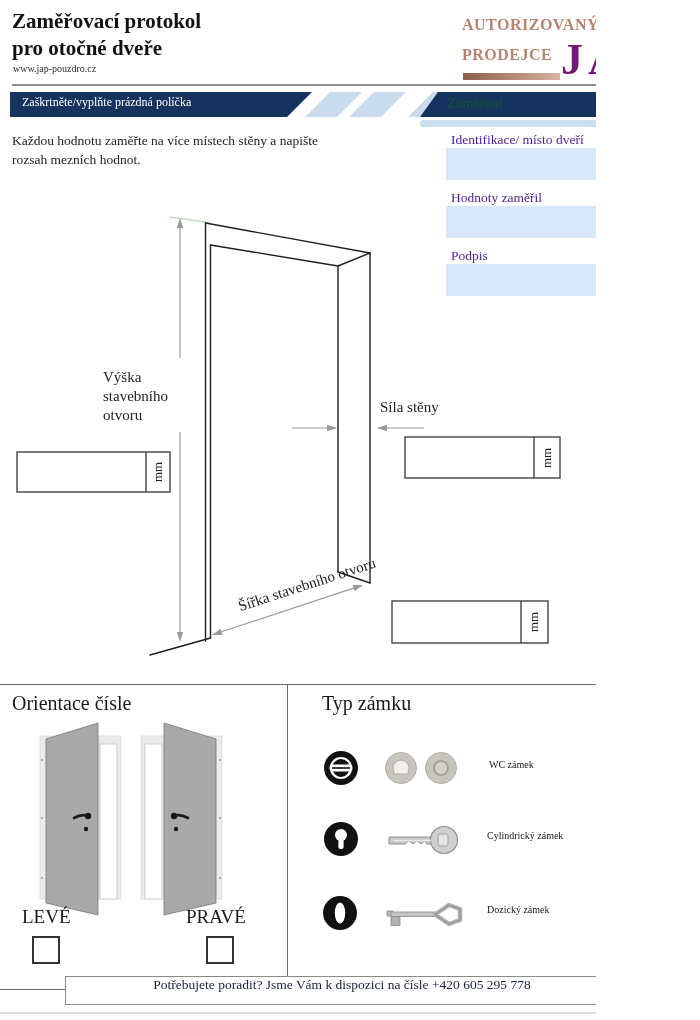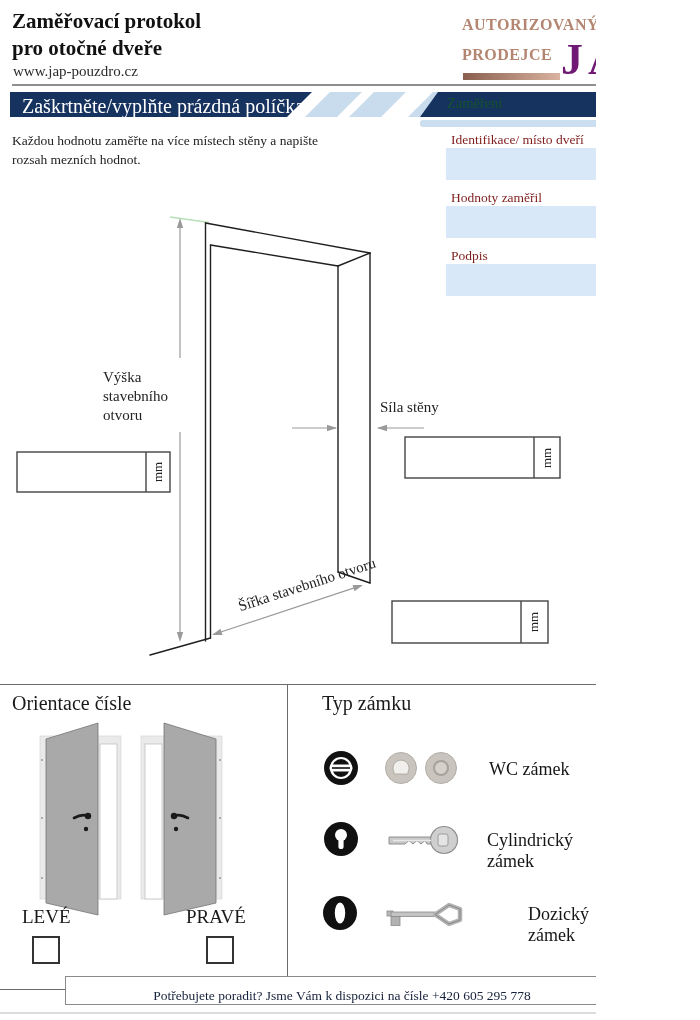--- a/index.html
+++ b/index.html
@@ -2,60 +2,60 @@
 <html><head>
 <meta charset="utf-8">
 <style>
   html,body{margin:0;padding:0;background:#fff;}
   .page{position:relative;width:596px;height:1020px;background:#fff;overflow:hidden;
         font-family:Liberation Serif, serif;color:#1c1c1c;}
   .abs{position:absolute;}
 
   
   .title{left:12px;top:8px;font-size:21px;font-weight:bold;line-height:27px;color:#111;}
-  .website{left:13px;top:63px;font-size:15px;color:#2b2b2b;}
+  .website{left:13px;top:63px;font-size:10px;color:#2b2b2b;}
   .header-rule{left:12px;top:84px;width:681px;height:2px;background:#8f8f8f;}
   .badge-line{left:462px;font-size:16px;font-weight:bold;color:#b48671;letter-spacing:.5px;}
   .badge-bar{left:463px;top:73px;width:97px;height:7px;
              background:linear-gradient(90deg,#8a5f4d,#d9b39f);}
   .brand{left:561px;top:34px;font-size:44px;font-weight:800;letter-spacing:5px;color:#701a75;}
   .brand-accent{left:621px;top:64px;width:15px;height:5px;background:#c08e77;
                 transform:rotate(-42deg);}
 
   
   .banner-svg{left:0;top:92px;}
-  .banner-left-label{left:22px;top:95px;font-size:20px;color:#fff;}
+  .banner-left-label{left:22px;top:95px;font-size:12px;color:#fff;}
   .banner-right-label{left:447px;top:95px;font-size:14.5px;color:#14532d;}
   .banner-understrip{left:420px;top:120px;width:273px;height:7px;background:#ccdff1;border-radius:3px;}
 
   
   .instructions{left:12px;top:131px;width:310px;font-size:13.5px;line-height:19px;color:#222;}
-  .field-label{left:451px;font-size:13.5px;color:#7f1d1d;}
+  .field-label{left:451px;font-size:13.5px;color:#4c1d95;}
   .field-input{left:446px;width:198px;height:32px;background:#d9e8f8;}
 
   
   .diagram-label{font-size:15px;color:#222;line-height:19px;}
   .height-label{left:103px;top:368px;width:100px;}
   .wall-label{left:380px;top:398px;width:120px;}
   .width-label{left:236px;top:598px;width:160px;transform:rotate(-18deg);transform-origin:0 0;}
   .mm-cell{display:flex;align-items:center;justify-content:center;font-size:13px;color:#222;}
   .mm-cell span{transform:rotate(-90deg);display:block;}
 
   
   .divider-h{left:0;top:684px;width:668px;height:1px;background:#6b6b6b;}
   .divider-v{left:287px;top:684px;width:1px;height:305px;background:#6b6b6b;}
   .section-heading{font-size:20px;color:#1a1a1a;}
   .door-caption{font-size:19px;color:#1a1a1a;}
   .checkbox{background:#fff;border:2px solid #333;}
-  .lock-label{font-size:18px;color:#161616;}
+  .lock-label{font-size:10px;color:#161616;}
 
   
   .footer-line{left:0;top:989px;width:700px;height:1px;background:#6b6b6b;}
   .footer-box{left:65px;top:976px;width:552px;height:27px;background:#fff;border:1px solid #8a8a8a;
-              display:flex;align-items:flex-end;justify-content:center;font-size:13.5px;color:#16213a;}
+              display:flex;align-items:flex-start;justify-content:center;font-size:13.5px;color:#16213a;}
   .page-bottom-edge{left:0;top:1012px;width:700px;height:2px;background:#dcdcdc;}
 </style>
 </head>
 <body>
 
 <div class="page">
 
   <div class="abs title">
     <div>Zaměřovací protokol</div>
     <div>pro otočné dveře</div>
@@ -220,21 +220,21 @@
     <circle cx="17" cy="17" r="17" fill="#111"></circle>
     <ellipse cx="17" cy="17" rx="5.2" ry="10.5" fill="#fff"></ellipse>
   </svg>
   <svg class="abs" style="left:379px;top:899px;" width="88" height="34" viewBox="0 0 88 34">
     <rect x="8" y="12" width="6" height="5" fill="#b9b9b9" stroke="#8a8a8a" stroke-width="0.8"></rect>
     <rect x="12" y="13" width="44" height="4.5" fill="#c4c4c4" stroke="#8a8a8a" stroke-width="0.8"></rect>
     <rect x="12" y="17.5" width="9" height="9" fill="#b2b2b2" stroke="#8a8a8a" stroke-width="0.8"></rect>
     <polygon points="56,15.5 70,6 81,10 81,21 70,25" fill="none" stroke="#b3b3b3" stroke-width="4.5" stroke-linejoin="round"></polygon>
     <polygon points="56,15.5 70,6 81,10 81,21 70,25" fill="none" stroke="#888" stroke-width="1" stroke-linejoin="round"></polygon>
   </svg>
-  <div class="abs lock-label" style="left:487px;top:904px;margin-left:41px;">Dozický zámek</div>
+  <div class="abs lock-label" style="left:487px;top:904px;">Dozický zámek</div>
   <div class="abs checkbox" style="left:644px;top:897px;width:26px;height:26px;"></div>
 
   <div class="abs footer-line"></div>
   <div class="abs footer-box">
     <span>Potřebujete poradit? Jsme Vám k dispozici na čísle +420 605 295 778</span>
   </div>
   <div class="abs page-bottom-edge"></div>
 
 </div>
 

